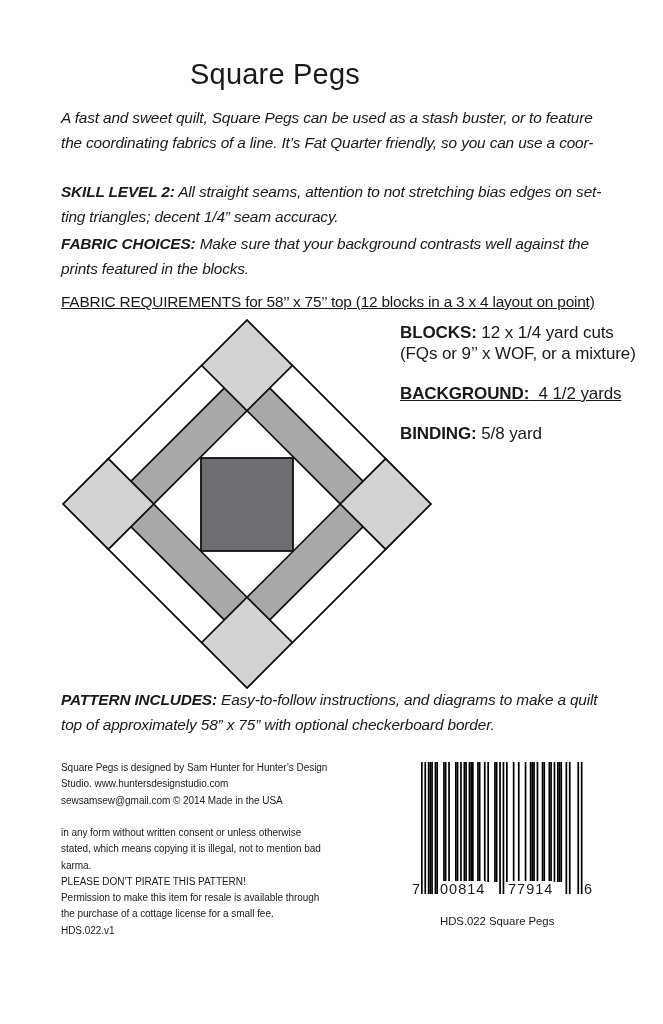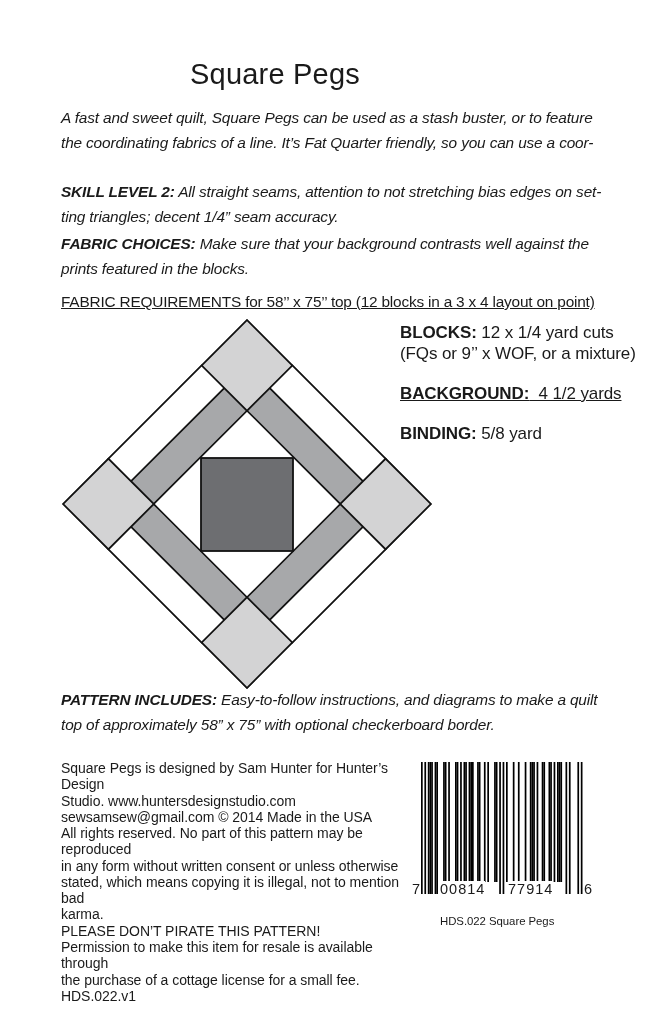--- a/index.html
+++ b/index.html
@@ -5,21 +5,21 @@
   html, body { margin: 0; padding: 0; background: #ffffff; }
   body { width: 663px; height: 1024px; position: relative; overflow: hidden;
          font-family: "Liberation Sans", "DejaVu Sans", sans-serif; color: #1a1a1a; }
   .abs { position: absolute; }
   .title { left: 8px; width: 534px; top: 58px; text-align: center; font-size: 29px; letter-spacing: 0.2px; }
   .para { left: 61px; width: 560px; font-size: 15.4px; line-height: 24.5px; letter-spacing: -0.15px; font-style: italic; }
   .para b { font-weight: bold; }
   .req-head { left: 61px; top: 293px; font-size: 15.4px; font-weight: normal; text-decoration: underline;
               letter-spacing: -0.2px; white-space: nowrap; }
   .req-item { left: 400px; font-size: 17px; line-height: 20.5px; letter-spacing: -0.1px; }
-  .small { left: 61px; width: 345px; font-size: 14px; line-height: 16.3px; letter-spacing: -0.05px; }
+  .small { left: 61px; width: 345px; font-size: 10px; line-height: 16.3px; letter-spacing: -0.05px; }
   .barcode-wrap { left: 418px; top: 762px; width: 170px; height: 150px; }
   .bc-digit { position: absolute; font-size: 14.5px; top: 119px; background: #fff; line-height: 16px; }
   .sku { left: 440px; top: 913px; font-size: 11.4px; }
 </style>
 </head>
 <body>
 
 <div class="abs title">Square Pegs</div>
 
 <div class="abs para" style="top:106px;">
@@ -78,21 +78,20 @@
   <div>top of approximately 58” x 75” with optional checkerboard border.</div>
 </div>
 
 <div class="abs small" style="top:760px;">
   <div>Square Pegs is designed by Sam Hunter for Hunter’s Design</div>
   <div>Studio. www.huntersdesignstudio.com</div>
   <div>sewsamsew@gmail.com © 2014  Made in the USA</div>
 </div>
 
 <div class="abs small" style="top:825px;">
-  <div>All rights reserved. No part of this pattern may be reproduced</div>
   <div>in any form without written consent or unless otherwise</div>
   <div>stated, which means copying it is illegal, not to mention bad</div>
   <div>karma.</div>
   <div>PLEASE DON’T PIRATE THIS PATTERN!</div>
   <div>Permission to make this item for resale is available through</div>
   <div>the purchase of a cottage license for a small fee.</div>
   <div>HDS.022.v1</div>
 </div>
 
 <div class="abs barcode-wrap">

